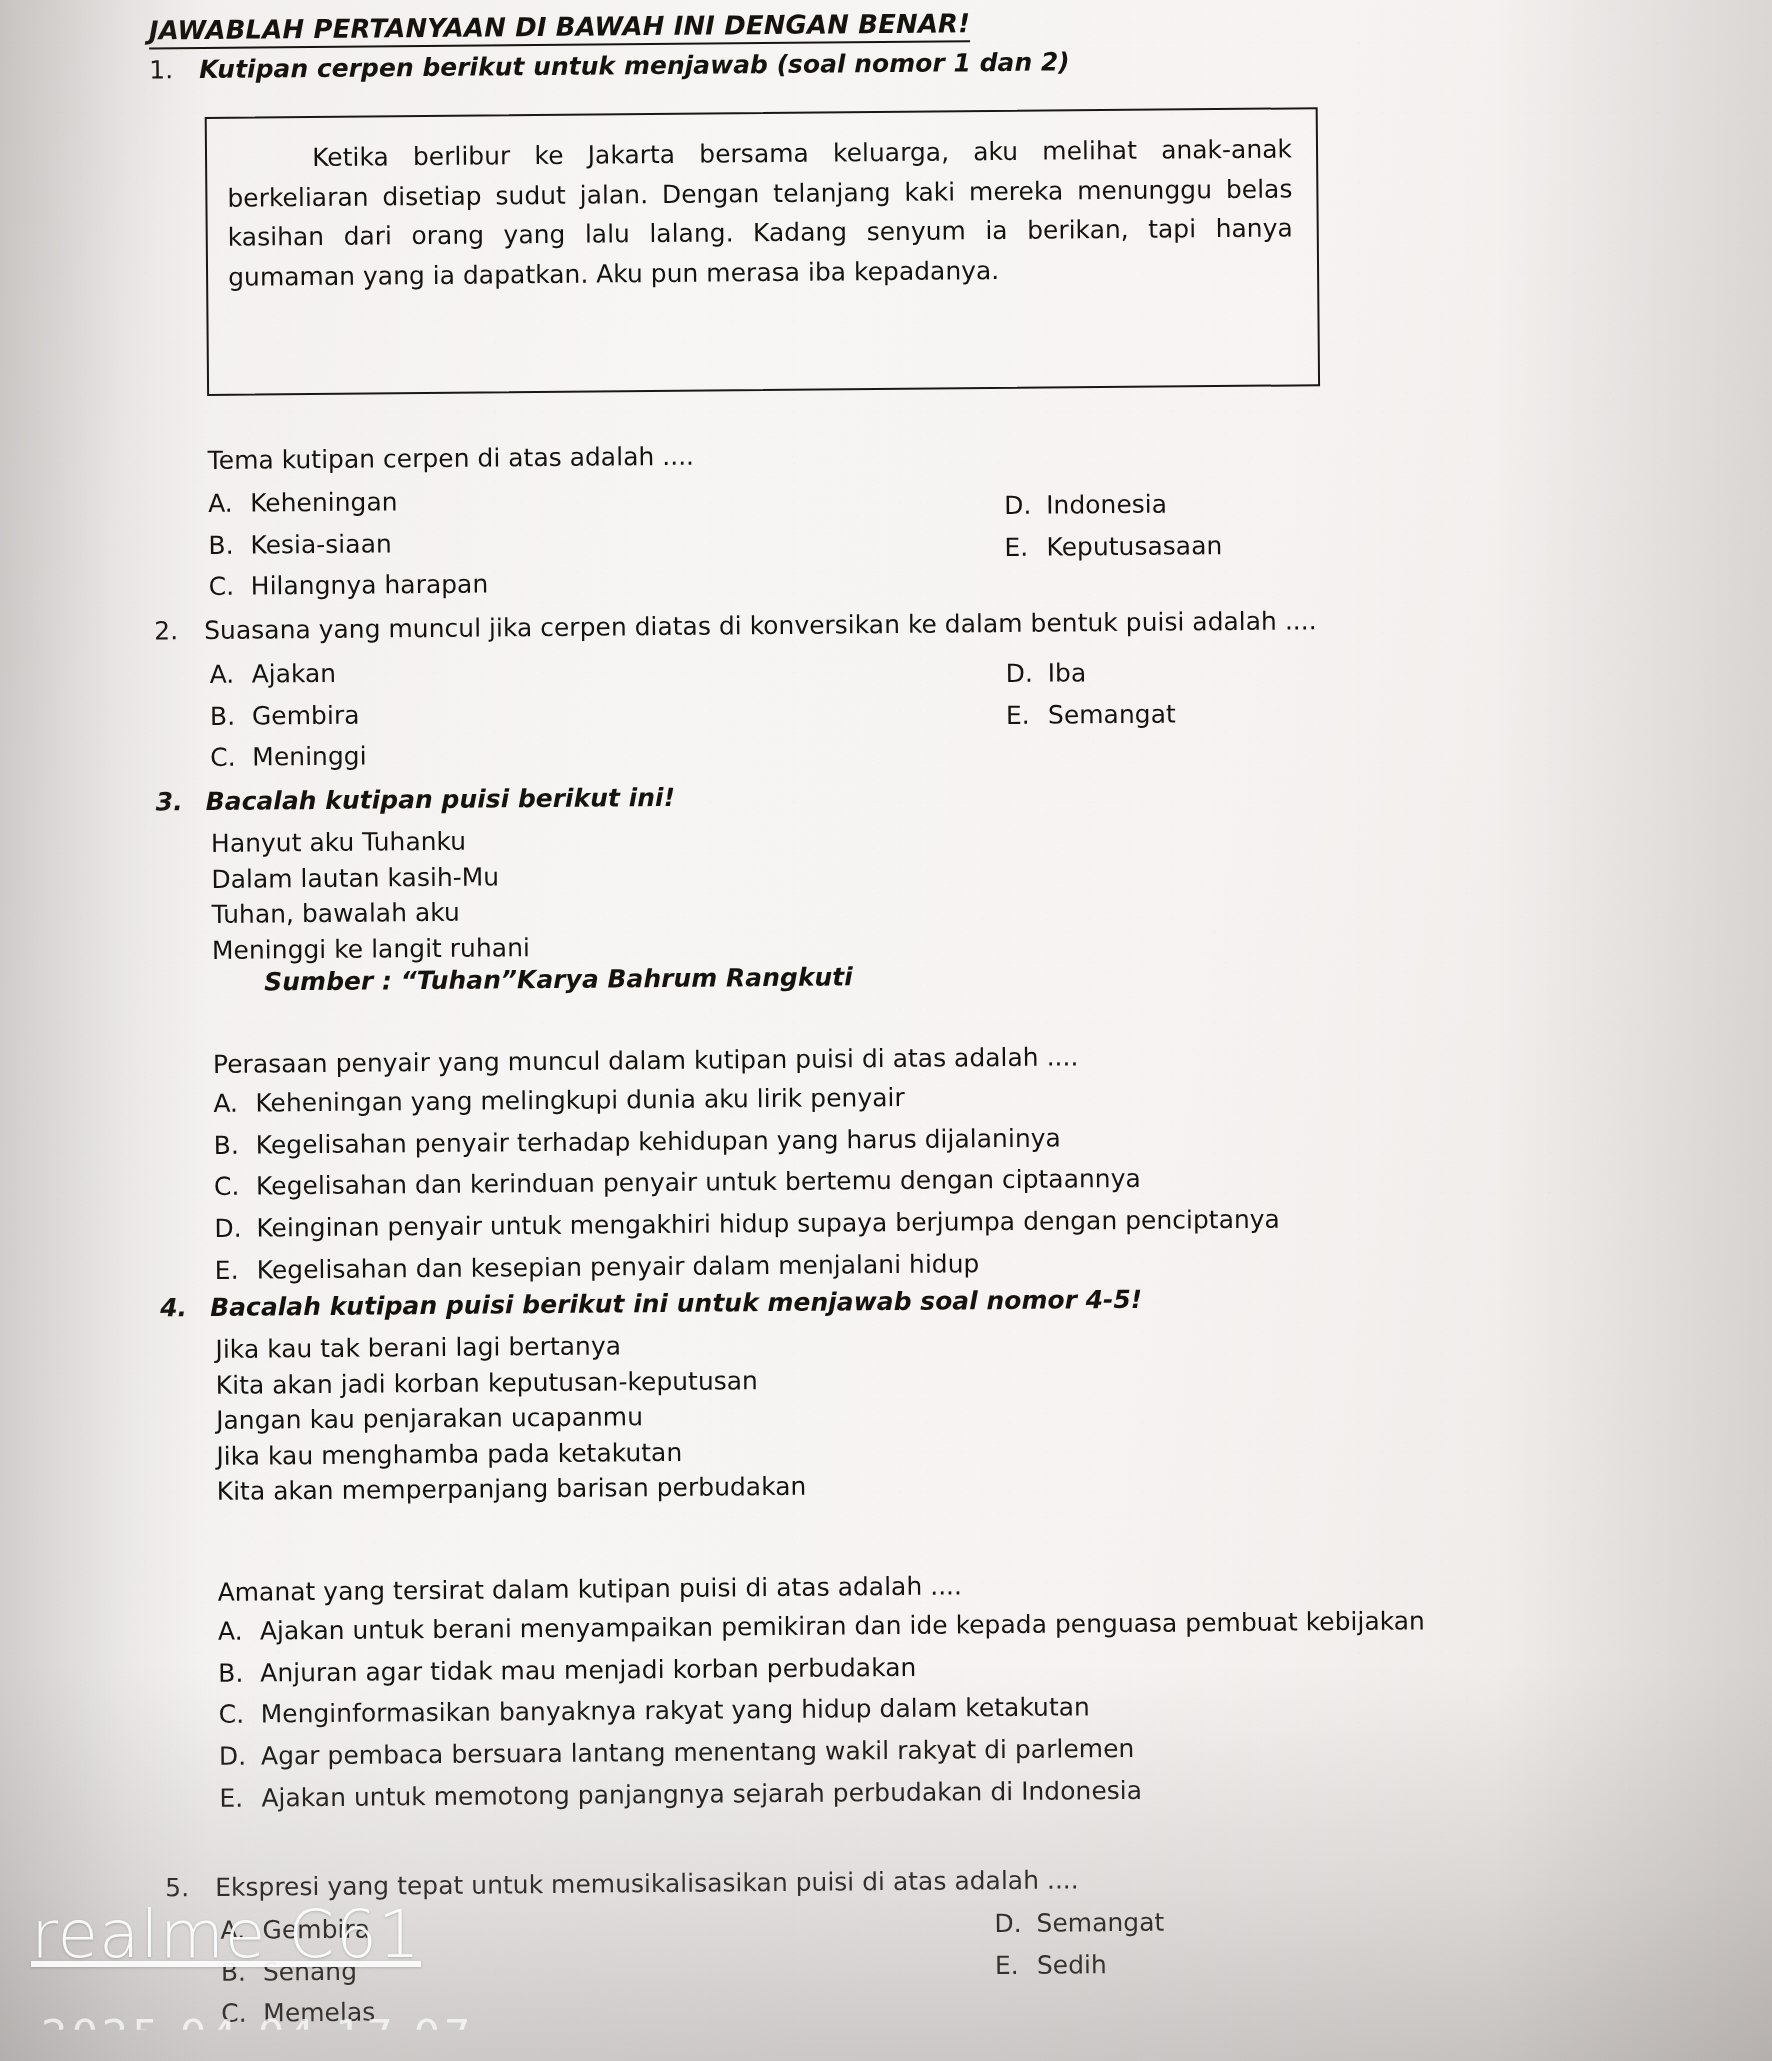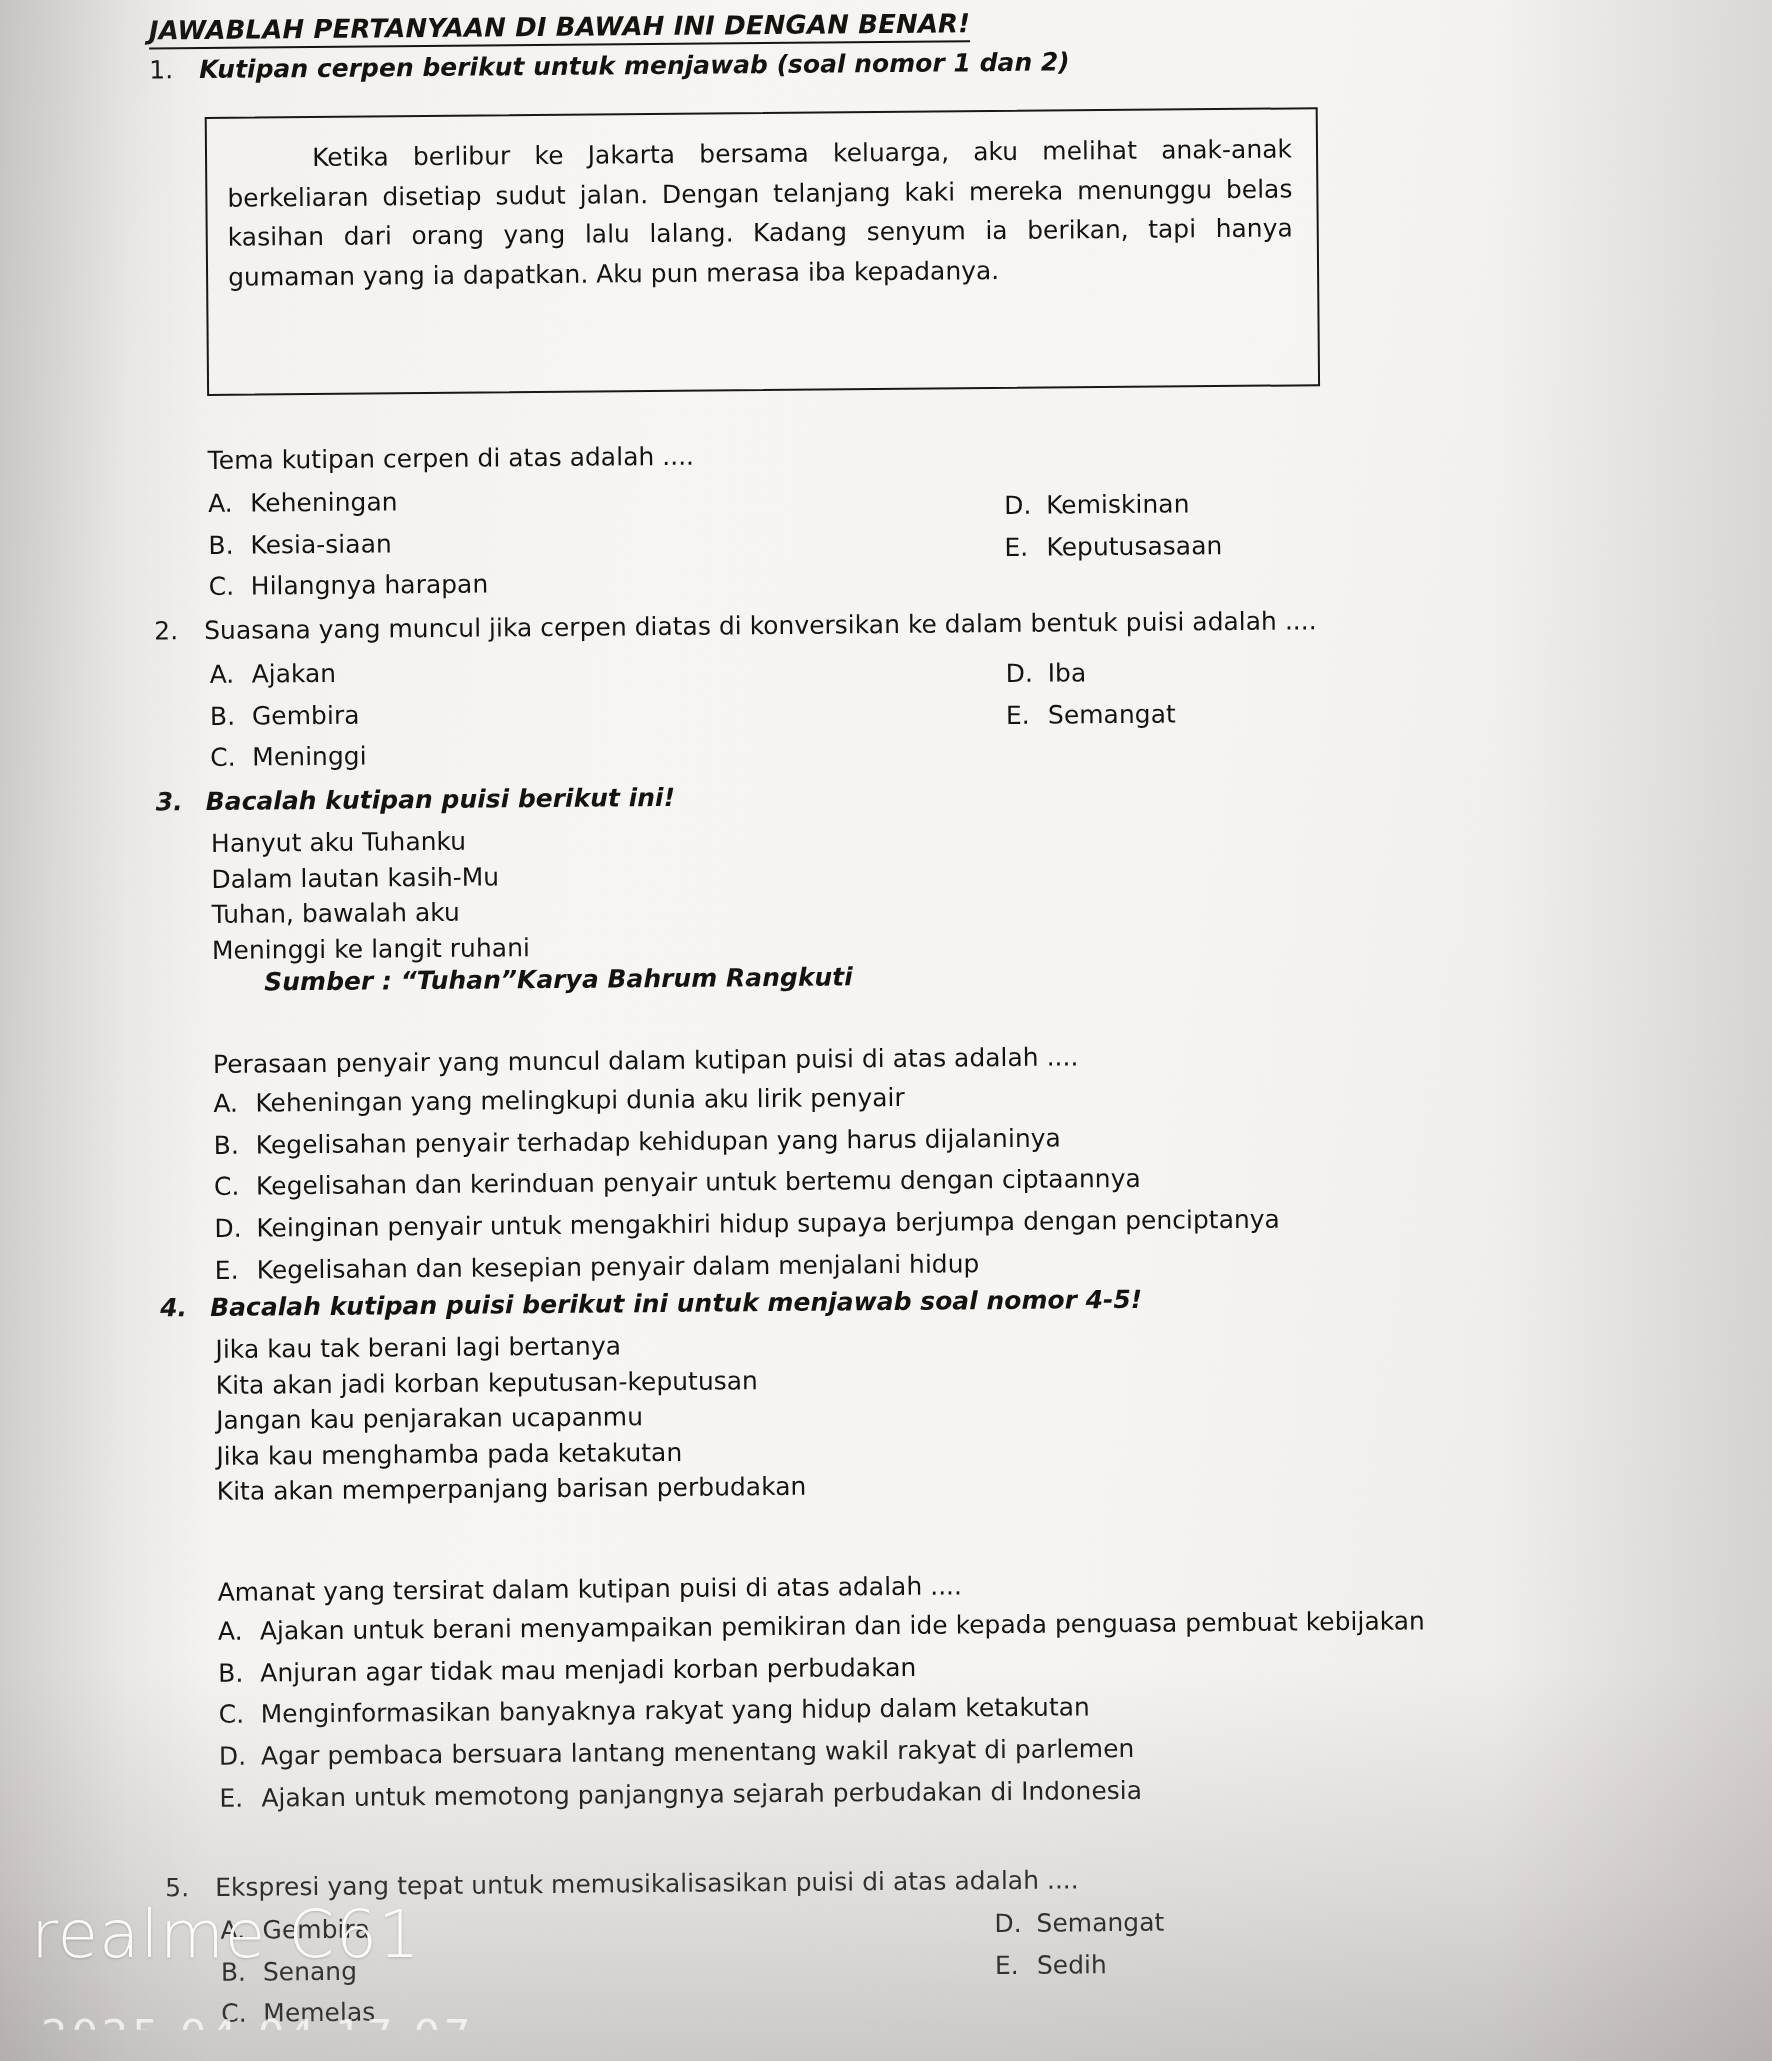--- a/index.html
+++ b/index.html
@@ -157,20 +157,21 @@
     left: 31px;
     bottom: 89px;
     font-family: "DejaVu Sans", sans-serif;
     font-size: 66px;
     font-weight: 300;
     letter-spacing: 0.9px;
     color: rgba(255,255,255,.92);
     text-shadow: 0 0.9px 2.8px rgba(0,0,0,.18);
     pointer-events: none;
     white-space: nowrap;
+    text-decoration: underline;
   }
   #timestamp {
     position: absolute;
     left: 41px;
     bottom: 1.8px;
     font-family: "DejaVu Sans", sans-serif;
     font-size: 42px;
     font-weight: 400;
     letter-spacing: 3.7px;
     color: rgba(255,255,255,.70);
@@ -215,21 +216,21 @@
       </div>
       <div class="opt">
         <span class="lab">C.</span>
         <span>Hilangnya harapan</span>
       </div>
     </div>
 
     <div class="opts" style="left:1006px; top:491px;">
       <div class="opt">
         <span class="lab">D.</span>
-        <span>Kemiskinan</span>
+        <span>Indonesia</span>
       </div>
       <div class="opt">
         <span class="lab">E.</span>
         <span>Keputusasaan</span>
       </div>
     </div>
 
     <div class="blk qrow" style="left:155px; top:609px; width:1311px;">
       <span class="qnum upright">2.</span>
       <span class="qtext">Suasana yang muncul jika cerpen diatas di konversikan ke dalam bentuk puisi adalah ....</span>

